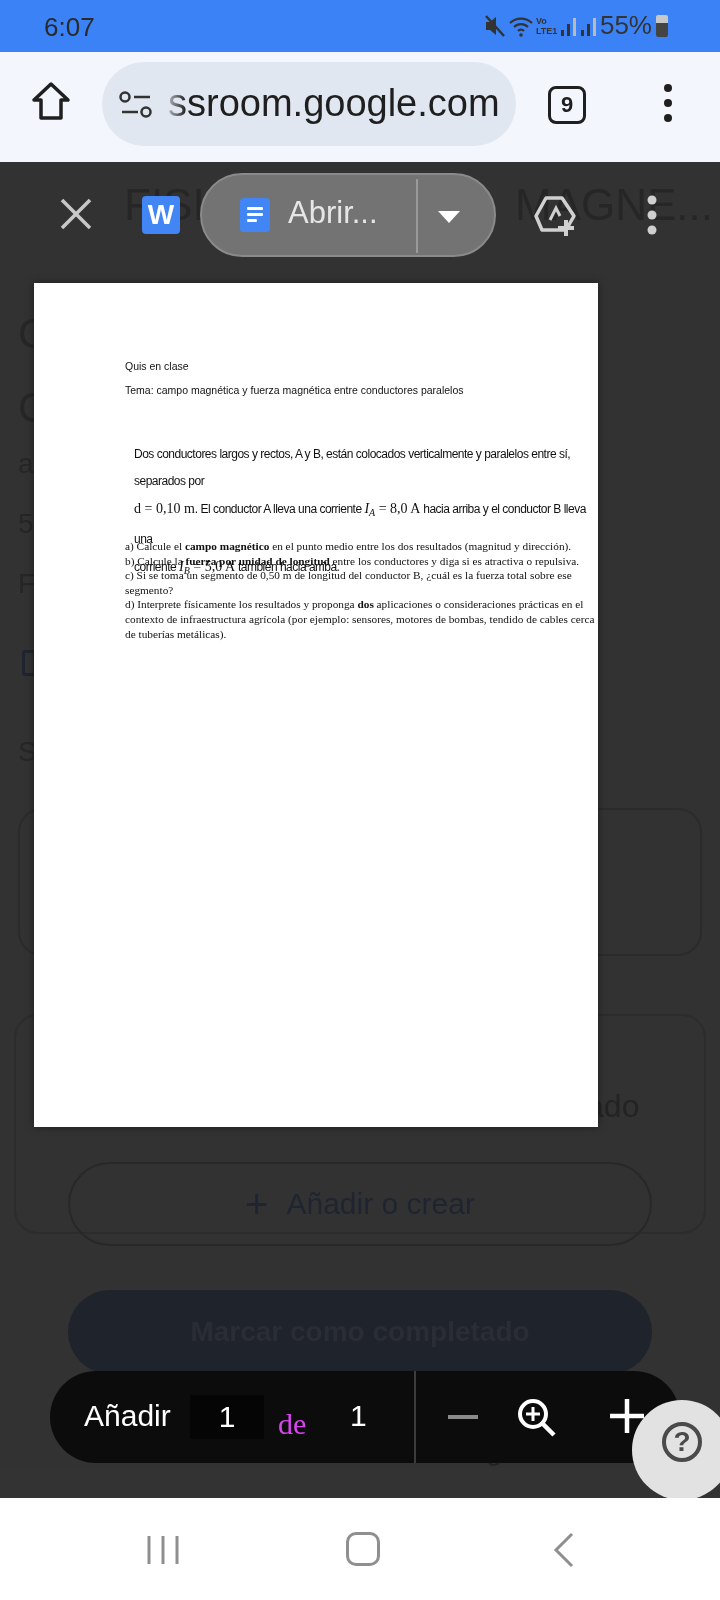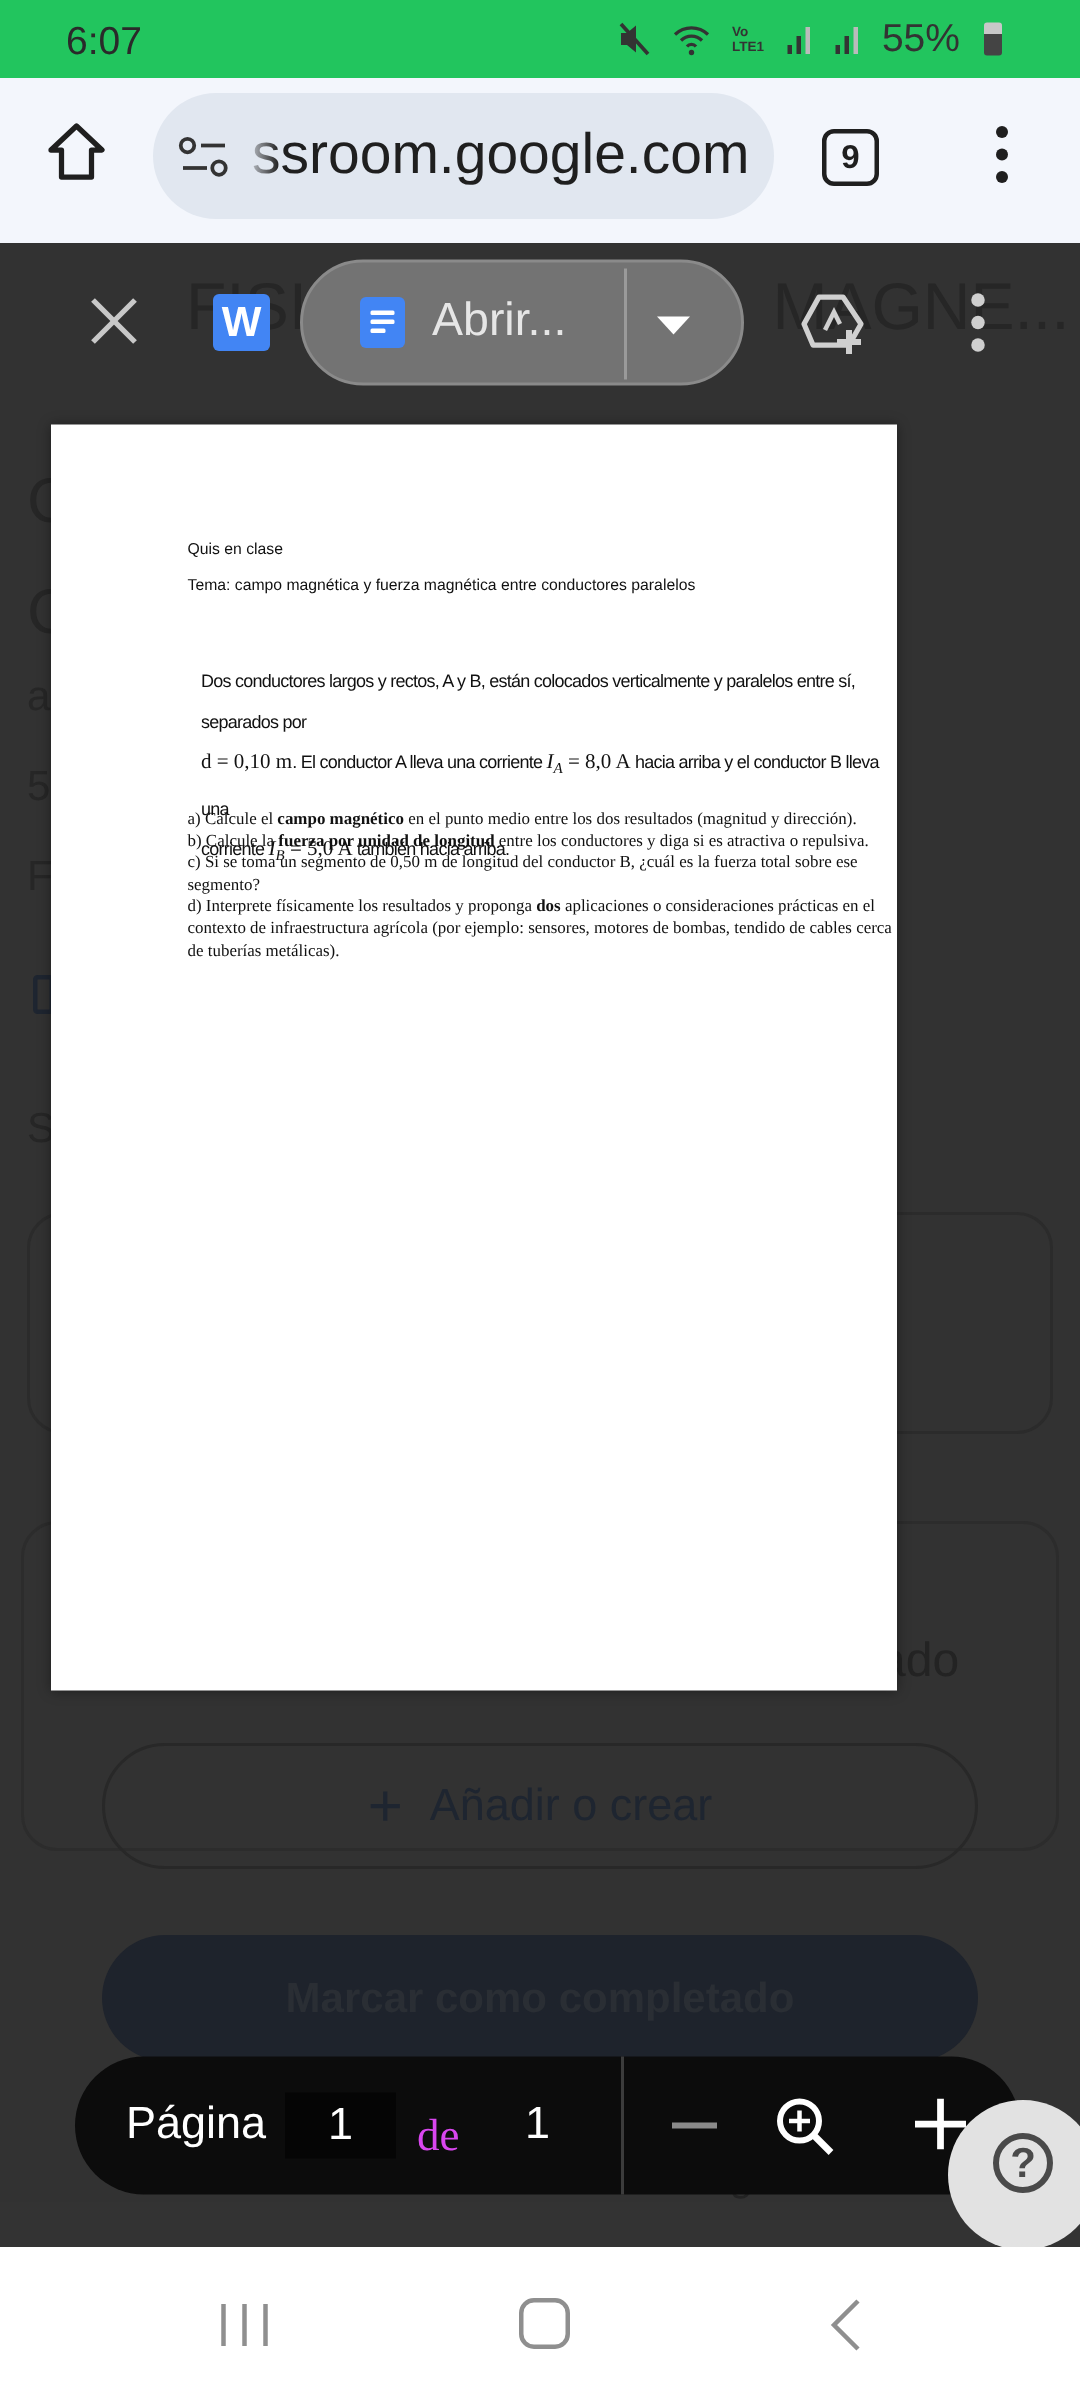--- a/index.html
+++ b/index.html
@@ -1,22 +1,22 @@
 <!DOCTYPE html>
 <html><head>
 <meta charset="utf-8">
 <style>
   * { box-sizing: border-box; margin: 0; padding: 0; }
   html, body { width: 720px; height: 1600px; overflow: hidden; background: #333333; font-family: "Liberation Sans", "DejaVu Sans", sans-serif; }
   .abs { position: absolute; }
 
   
-  .statusbar { position: absolute; left: 0; top: 0; width: 720px; height: 52px; background: #22c55e; }
+  .statusbar { position: absolute; left: 0; top: 0; width: 720px; height: 52px; background: #3b82f6; }
   .sb-time { position: absolute; left: 44px; top: 12px; font-size: 26px; color: #2a2a2a; }
-  .sb-right { position: absolute; right: 52px; top: 10px; display: flex; align-items: center; gap: 14px; color: #333; }
+  .sb-right { position: absolute; right: 52px; top: 10px; display: flex; align-items: center; gap: 2px; color: #333; }
   .sb-battery-text { font-size: 26px; color: #333; }
   .battery { width: 12px; height: 22px; border-radius: 2px; background: linear-gradient(#c8c8c8 0 35%, #444 35% 100%); margin-left: 2px; }
 
   
   .browserbar { position: absolute; left: 0; top: 52px; width: 720px; height: 110px; background: #f3f6fc; }
   .home-btn { position: absolute; left: 30px; top: 28px; width: 42px; height: 42px; }
   .omnibox { position: absolute; left: 102px; top: 10px; width: 414px; height: 84px; border-radius: 42px; background: #e1e7f0; }
   .omni-icon { position: absolute; left: 16px; top: 28px; width: 36px; height: 30px; }
   .omni-url { position: absolute; left: 66px; top: 20px; font-size: 38px; color: #1f1f1f; white-space: nowrap; }
   .omni-fade { position: absolute; left: 60px; top: 14px; width: 24px; height: 56px; background: linear-gradient(90deg, #e1e7f0, rgba(225,231,240,0)); }
@@ -184,21 +184,21 @@
   </div>
   <div class="doc-questions">
     <p><span>a) Calcule el </span><b>campo magnético</b><span> en el punto medio entre los dos resultados (magnitud y dirección).</span></p>
     <p><span>b) Calcule la </span><b>fuerza por unidad de longitud</b><span> entre los conductores y diga si es atractiva o repulsiva.</span></p>
     <p><span>c) Si se toma un segmento de 0,50 m de longitud del conductor B, ¿cuál es la fuerza total sobre ese segmento?</span><b></b><span></span></p>
     <p><span>d) Interprete físicamente los resultados y proponga </span><b>dos</b><span> aplicaciones o consideraciones prácticas en el contexto de infraestructura agrícola (por ejemplo: sensores, motores de bombas, tendido de cables cerca de tuberías metálicas).</span></p>
   </div>
 </div>
 
 <div class="page-bar">
-  <span class="pb-label">Página</span>
+  <span class="pb-label">Añadir</span>
   <div class="pb-input">1</div>
   <span class="pb-of">de</span>
   <span class="pb-total">1</span>
   <div class="pb-divider"></div>
   <div class="pb-minus"></div>
   <svg class="pb-zoom" viewBox="0 0 42 42">
       <circle cx="17" cy="17" r="13" fill="none" stroke="#fff" stroke-width="4"></circle>
       <line x1="26" y1="26" x2="38" y2="38" stroke="#fff" stroke-width="4.5"></line>
       <line x1="17" y1="10" x2="17" y2="24" stroke="#fff" stroke-width="3"></line>
       <line x1="10" y1="17" x2="24" y2="17" stroke="#fff" stroke-width="3"></line>

